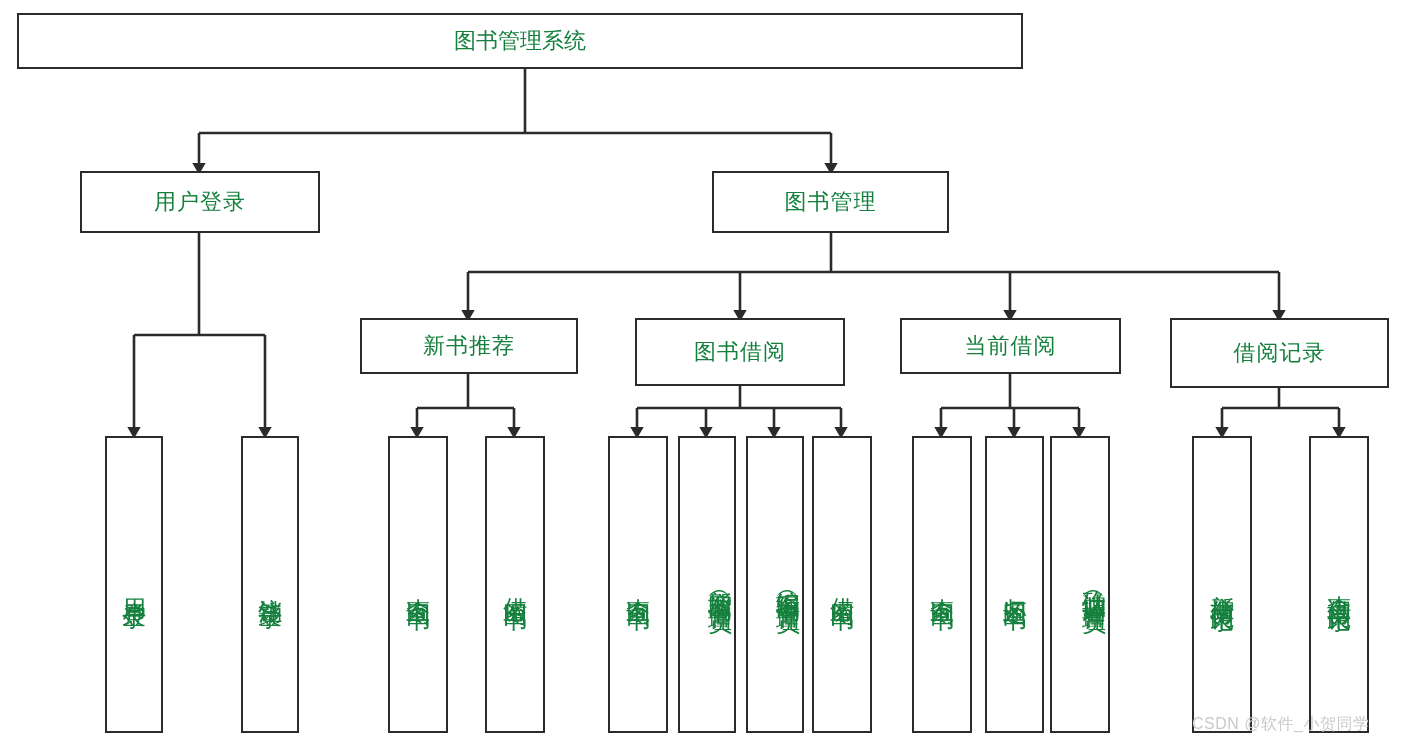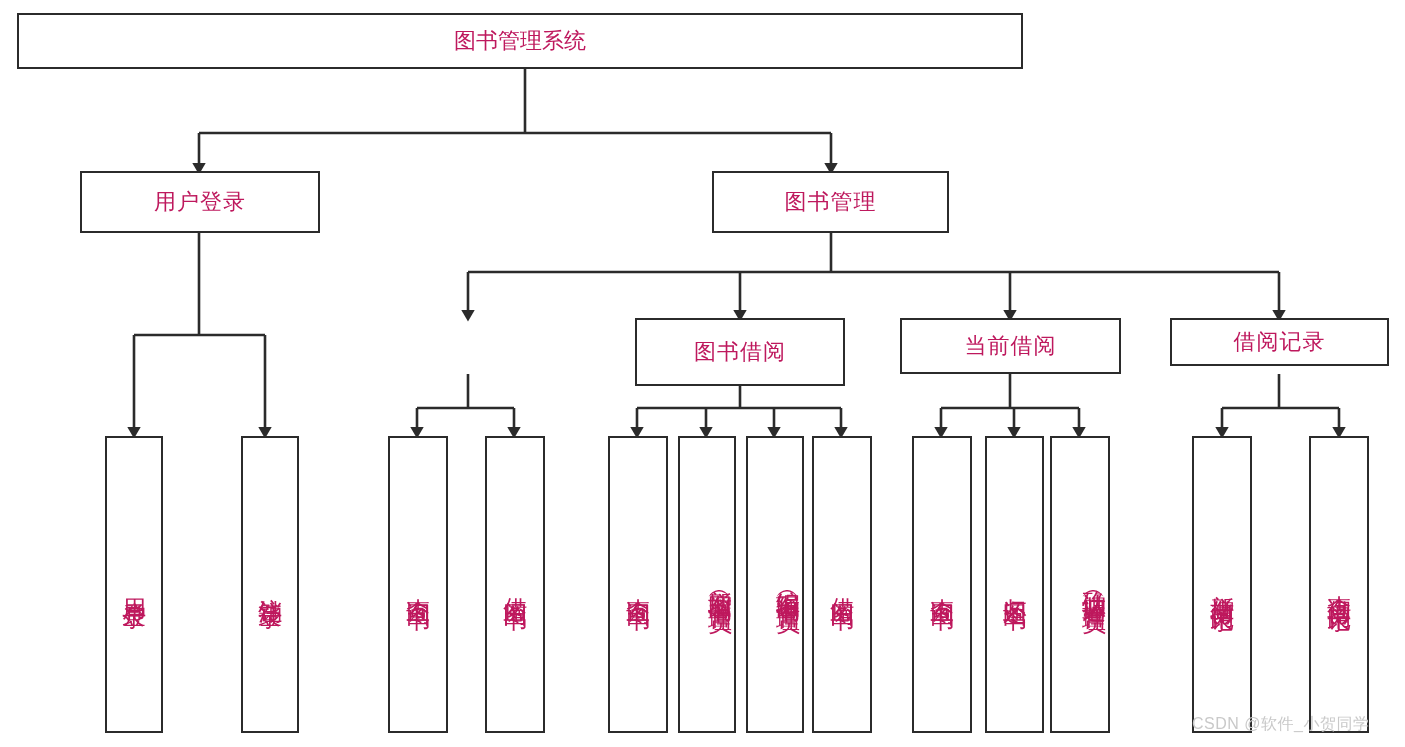--- a/index.html
+++ b/index.html
@@ -8,21 +8,21 @@
   svg#edges{position:absolute;left:0;top:0;width:1405px;height:747px;pointer-events:none;}
 
   .node{
     position:absolute;
     box-sizing:border-box;
     border:2px solid #2b2b2b;
     background:#ffffff;
     display:flex;
     align-items:center;
     justify-content:center;
-    color:#be185d;
+    color:#15803d;
     line-height:1.18;
   }
   .node.h{ font-size:22px; letter-spacing:1px; }
   .node.root{ font-size:22px; }
   .node.v{
     writing-mode:vertical-rl;
     text-orientation:upright;
     font-size:24px;
     letter-spacing:3px;
     padding-top:6px;
@@ -102,27 +102,30 @@
     <span>图书管理系统</span>
   </div>
 
   <div class="node h" style="left:80px;top:171px;width:240px;height:62px;">
     <span>用户登录</span>
   </div>
   <div class="node h" style="left:712px;top:171px;width:237px;height:62px;">
     <span>图书管理</span>
   </div>
 
+  <div class="node h" style="left:360px;top:318px;width:218px;height:56px;">
+    <span>新书推荐</span>
+  </div>
   <div class="node h" style="left:635px;top:318px;width:210px;height:68px;">
     <span>图书借阅</span>
   </div>
   <div class="node h" style="left:900px;top:318px;width:221px;height:56px;">
     <span>当前借阅</span>
   </div>
-  <div class="node h" style="left:1170px;top:318px;width:219px;height:48px;">
+  <div class="node h" style="left:1170px;top:318px;width:219px;height:70px;">
     <span>借阅记录</span>
   </div>
 
   <div class="node v center" style="left:105px;top:436px;width:58px;height:297px;">
     <span>用户登录</span>
   </div>
   <div class="node v center" style="left:241px;top:436px;width:58px;height:297px;">
     <span>注销登录</span>
   </div>
 

